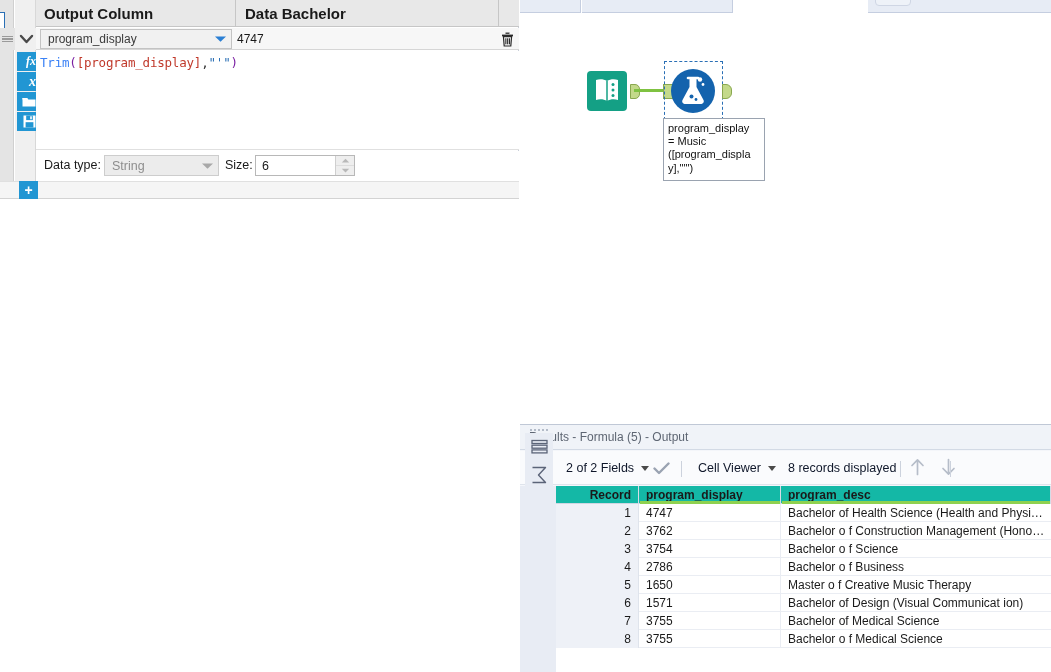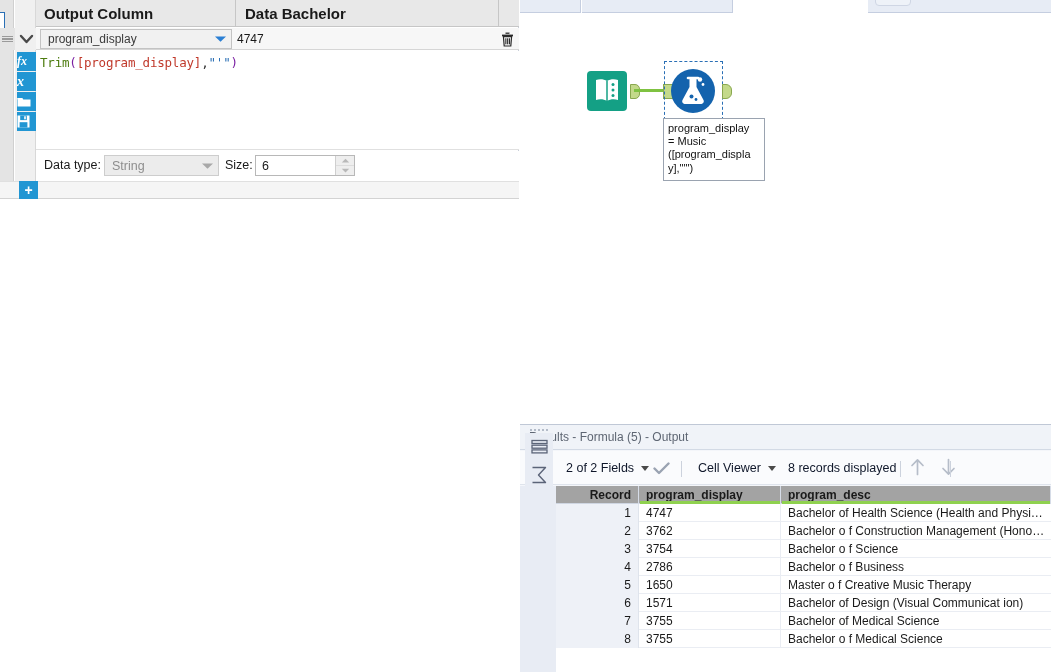--- a/index.html
+++ b/index.html
@@ -70,35 +70,35 @@
   }
   .preview-row-bg {
     position:absolute; left:36px; top:28px; width:483px; height:22px;
     background:#f7f7f7; border-bottom:1px solid #d6d6d6;
   }
 
   
   .fx-toolbar { position:absolute; left:17px; top:52px; width:19px; }
   .fx-btn {
     width:19px; height:19px; background:#2196d3; margin-bottom:1px;
-    display:flex; align-items:center; justify-content:flex-start;
+    display:flex; align-items:center; justify-content:flex-end;
     cursor:pointer; color:#ffffff;
   }
 
   
   .formula-area {
     position:absolute; left:36px; top:51px; width:483px; height:99px;
     background:#ffffff; border-bottom:1px solid #e0e0e0;
   }
   .formula-text {
     position:absolute; left:4px; top:4px;
     font-family:"DejaVu Sans Mono", monospace; font-size:12.5px;
     white-space:pre; letter-spacing:-0.2px;
   }
-  .tok-fn { color:#4d7c0f; }
+  .tok-fn { color:#3b82f6; }
   .tok-paren { color:#7a1fa2; }
   .tok-field { color:#c0392b; }
   .tok-str { color:#2a6fb5; }
   .tok-plain { color:#333333; }
 
   
   .dtype-row {
     position:absolute; left:36px; top:151px; width:483px; height:30px;
     background:#ffffff;
   }
@@ -213,21 +213,21 @@
   .tb-cell { left:178px; }
   .tb-records { left:268px; }
   .tb-arrows { position:absolute; left:390px; top:26px; height:34px; display:flex; align-items:center; gap:16px; }
 
   
   .grid {
     position:absolute; left:36px; top:61px; width:495px; height:187px;
     background:#ffffff; overflow:hidden;
   }
   .grid-head {
-    position:relative; height:18px; background:#a3a3a3;
+    position:relative; height:18px; background:#14b8a6;
     border-bottom:1px solid #cfd6e2;
   }
   .gh {
     position:absolute; top:0; height:18px; line-height:18px;
     font-size:12px; font-weight:bold; color:#1a1a1a; padding-left:6px;
     border-right:1px solid #d6dce7;
   }
   .gh.underline::after {
     content:""; position:absolute; left:0; bottom:0; width:100%; height:3px; background:#8fd14f;
   }

